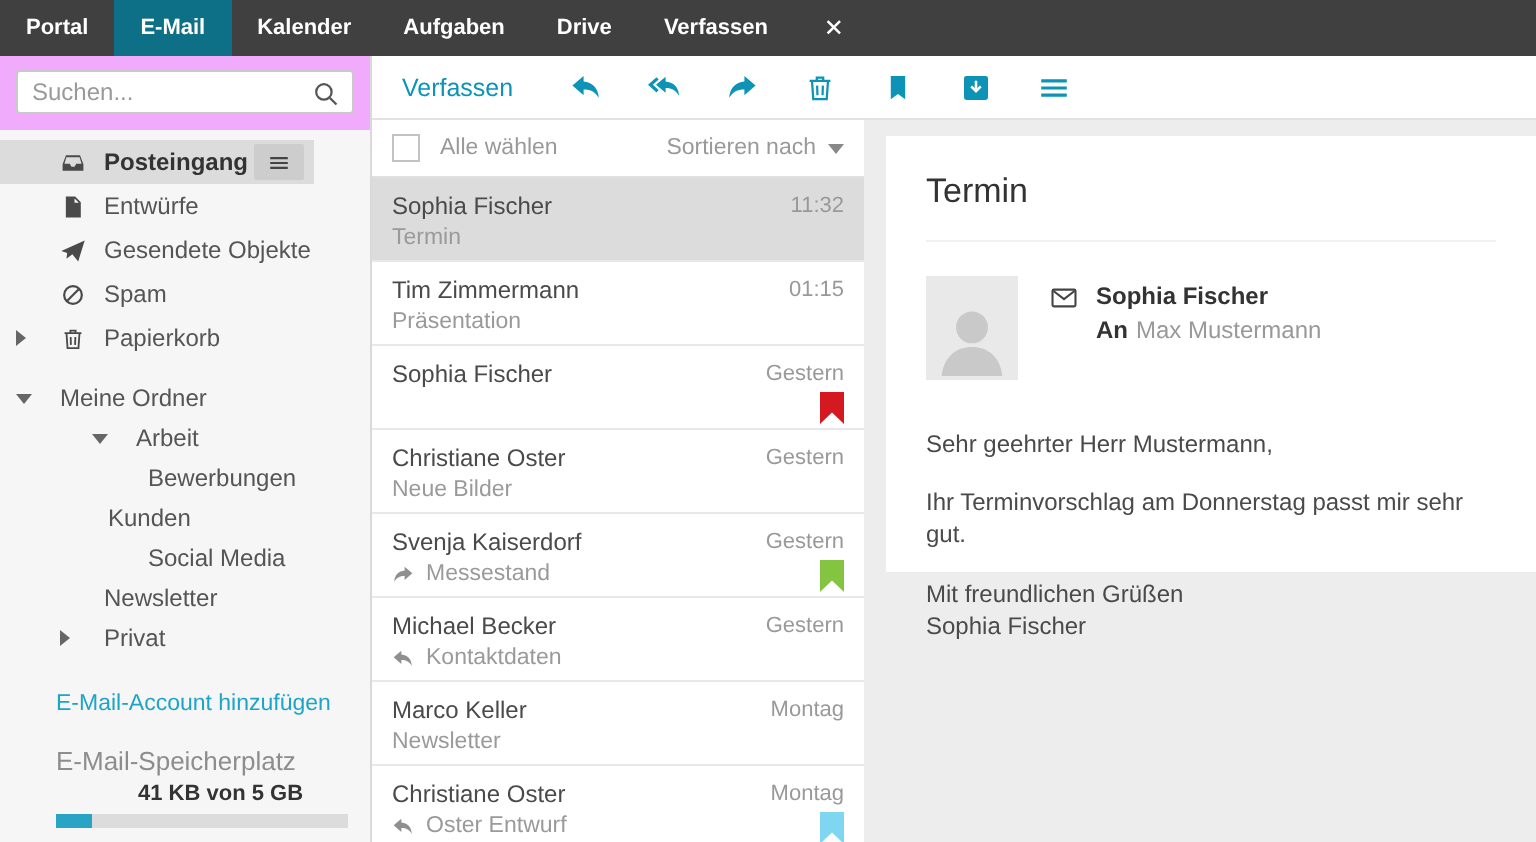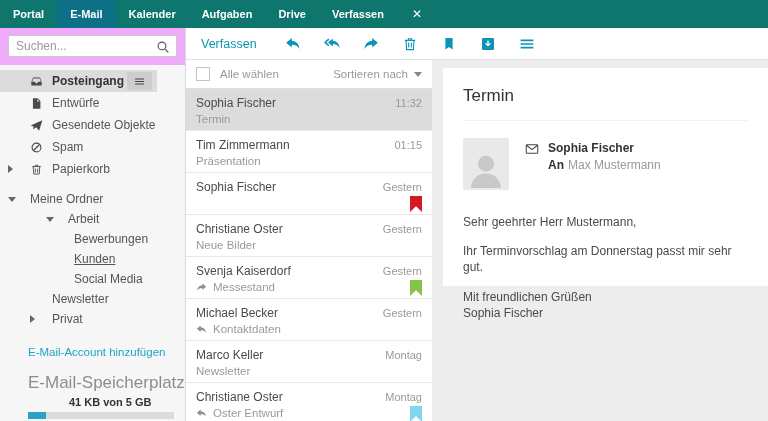--- a/index.html
+++ b/index.html
@@ -1,20 +1,20 @@
 <!DOCTYPE html>
 <html><head>
 <meta charset="utf-8">
 <style>
   html,body{margin:0;padding:0;}
   body{font-family:"Liberation Sans","DejaVu Sans",sans-serif;background:#fff;}
   .app{position:relative;width:768px;height:421px;overflow:hidden;background:#fff;font-size:12px;color:#555;}
 
   
-  .topbar{position:absolute;top:0;left:0;right:0;height:28px;background:#0f766e;display:flex;align-items:stretch;}
+  .topbar{position:absolute;top:0;left:0;right:0;height:28px;background:#404040;display:flex;align-items:stretch;}
   .tab{color:#fff;font-size:11px;font-weight:bold;padding:0 13px;display:flex;align-items:center;cursor:pointer;}
   .tab.active{background:#0e7086;}
   .close-tab{color:#fff;font-size:12px;font-weight:bold;padding:0 15px;display:flex;align-items:center;cursor:pointer;}
 
   
   .sidebar{position:absolute;top:28px;left:0;width:186px;bottom:0;background:#f6f6f6;border-right:1px solid #d9d9d9;box-sizing:border-box;overflow:hidden;}
   .search-wrap{background:#f0abfc;padding:7px 8px 8px;position:relative;}
   .search-input{width:100%;box-sizing:border-box;height:22px;border:1px solid #c9c9c9;border-radius:2px;padding:0 26px 0 7px;font-size:12px;color:#777;background:#fff;outline:none;}
   .search-input::placeholder{color:#9a9a9a;}
   .search-icon{position:absolute;right:15px;top:12px;color:#555;}
@@ -25,21 +25,21 @@
   .cdown{width:0;height:0;border:4px solid transparent;border-top:5px solid #666;border-bottom:0;display:inline-block;}
   .cright{width:0;height:0;border:4px solid transparent;border-left:5px solid #666;border-right:0;display:inline-block;}
   .f-icon{width:22px;color:#4a4a4a;display:flex;flex:none;}
   .f-label{font-size:12px;color:#555;white-space:nowrap;}
   .folder-row.selected .f-label{font-weight:bold;color:#333;}
   .menu-btn{margin-left:auto;margin-right:5px;background:#cdcdcd;width:25px;height:18px;display:flex;align-items:center;justify-content:center;color:#444;cursor:pointer;border-radius:1px;}
   .tree{margin-top:9px;}
   .tree-row{height:20px;display:flex;align-items:center;cursor:pointer;}
   .add-account{display:block;margin:17px 0 0 28px;color:#1da5c7;font-size:11.5px;cursor:pointer;text-decoration:none;}
   .quota{margin:15px 0 0 28px;}
-  .quota-label{color:#8d8d8d;font-size:17px;}
+  .quota-label{color:#8d8d8d;font-size:13px;}
   .quota-value{color:#333;font-weight:bold;font-size:11px;margin-top:3px;margin-left:41px;}
   .quota-bar{margin-top:4px;width:146px;height:7px;background:#dcdcdc;}
   .quota-fill{height:100%;background:#2aa4c4;}
 
   
   .main{position:absolute;top:28px;left:186px;right:0;bottom:0;}
   .toolbar{height:32px;background:#fff;border-bottom:1px solid #e2e2e2;display:flex;align-items:center;padding-left:15px;box-sizing:border-box;}
   .compose{color:#0d93b5;font-size:12.5px;margin-right:28px;cursor:pointer;}
   .tbicon{color:#0d93b5;margin-right:23px;cursor:pointer;display:flex;}
   .content{position:absolute;top:32px;left:0;right:0;bottom:0;display:flex;}
@@ -180,21 +180,21 @@
         <div class="tree-row" style="padding-left: 46px;">
           <span class="caret-slot">
             <i class="cdown"></i>
           </span>
           <span class="f-label">Arbeit</span>
         </div>
         <div class="tree-row" style="padding-left: 52px;">
           <span class="caret-slot"></span>
           <span class="f-label">Bewerbungen</span>
         </div>
-        <div class="tree-row" style="padding-left: 52px; text-decoration: underline;">
+        <div class="tree-row" style="padding-left: 32px;">
           <span class="caret-slot"></span>
           <span class="f-label">Kunden</span>
         </div>
         <div class="tree-row" style="padding-left: 52px;">
           <span class="caret-slot"></span>
           <span class="f-label">Social Media</span>
         </div>
         <div class="tree-row" style="padding-left: 30px;">
           <span class="caret-slot"></span>
           <span class="f-label">Newsletter</span>

